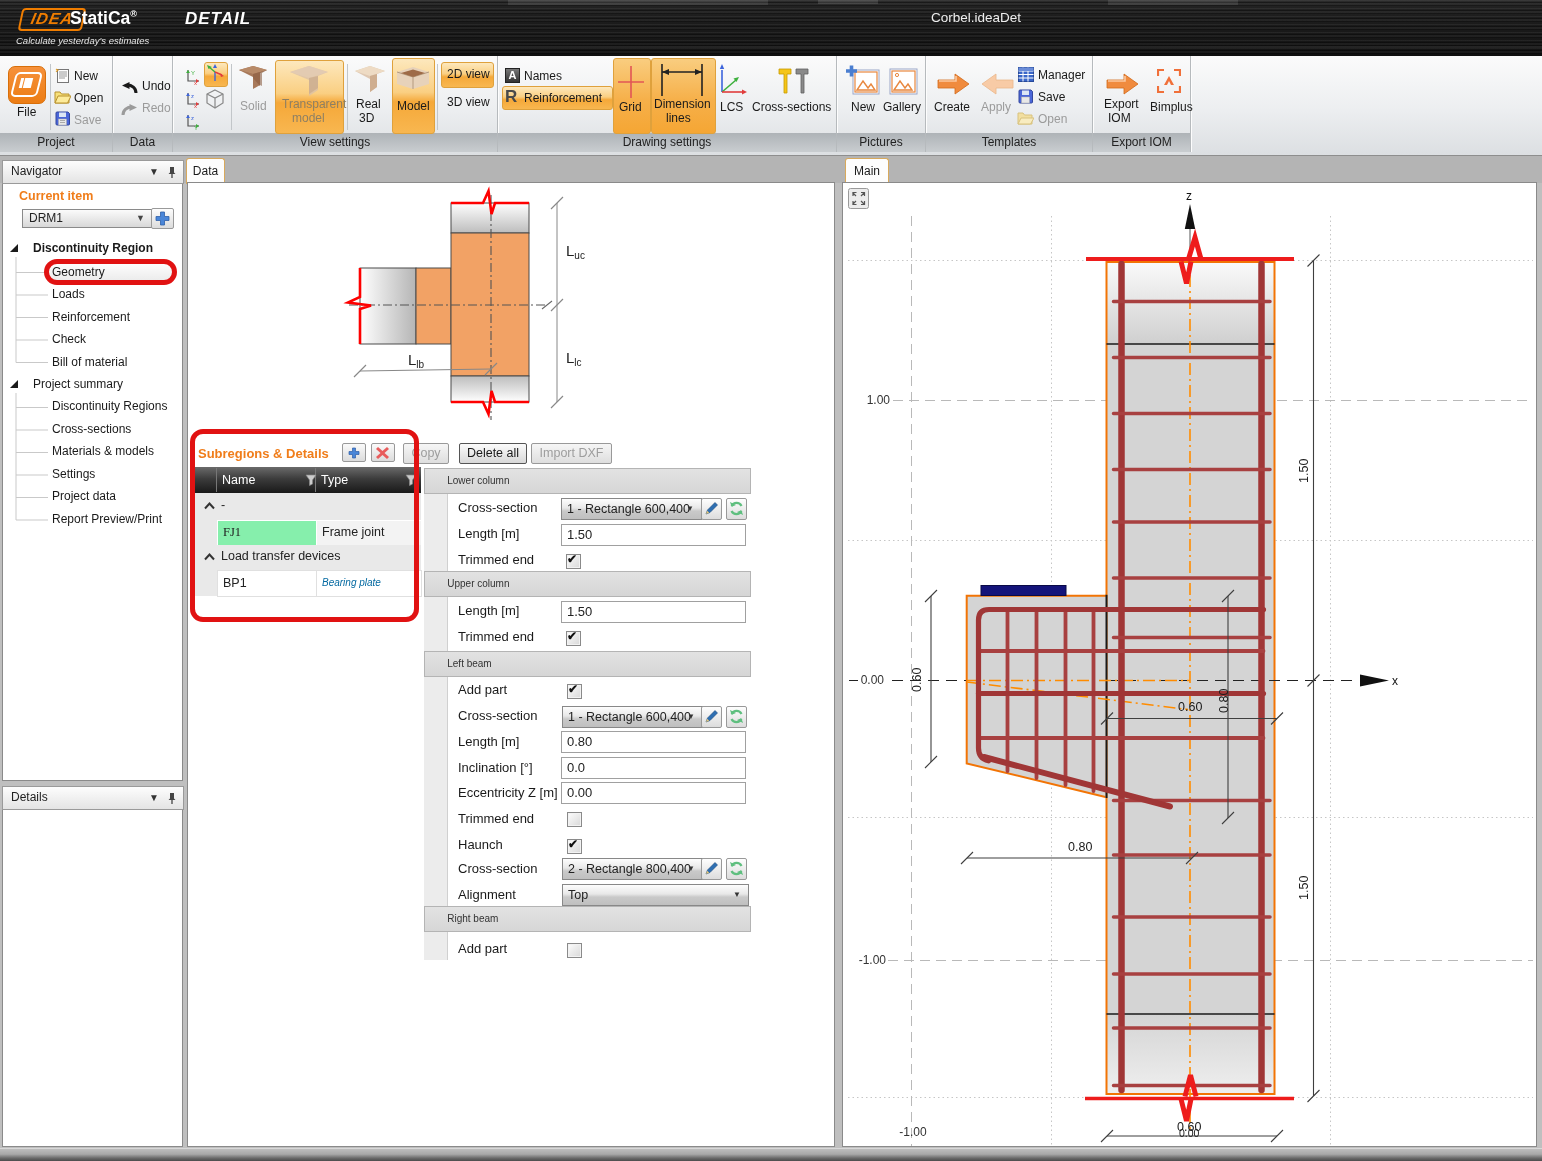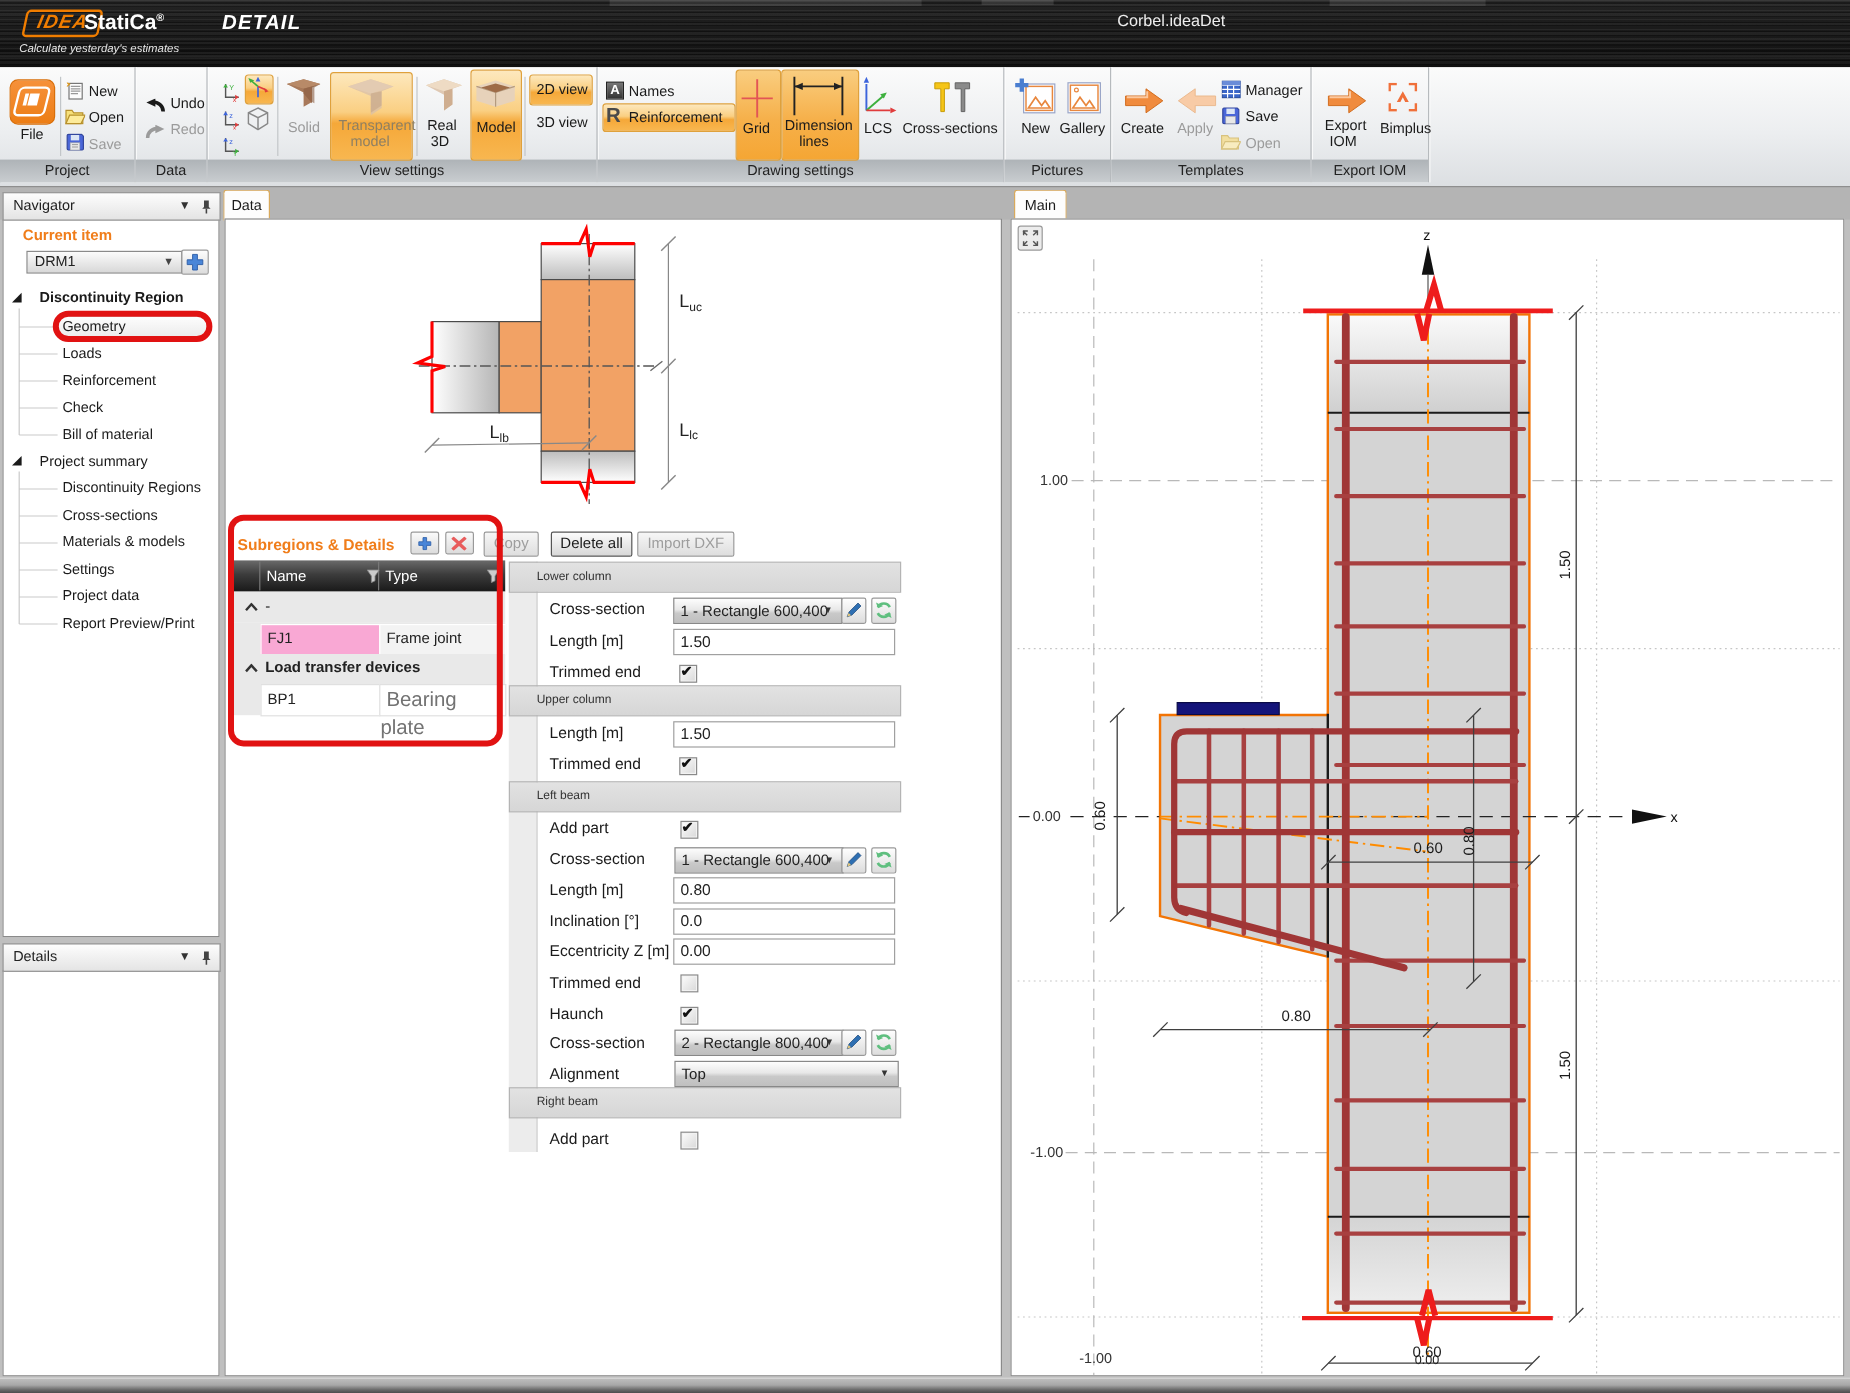--- a/index.html
+++ b/index.html
@@ -394,31 +394,31 @@
   <svg style="left:217px;top:291px;" width="12" height="12" viewBox="0 0 12 12">
         <path d="M1 1h10L7.5 6v4l-3 1.5V6z" fill="#ccc" stroke="#888" stroke-width="0.7"></path>
       </svg>
   <div class="abs" style="left:5px;top:310px;width:228px;height:26px;background:#e9e9e9;color:#222;font-size:12.5px;">
         <svg style="left:11px;top:9px;" width="11" height="8" viewBox="0 0 11 8">
           <path d="M1 6.5L5.5 1.5 10 6.5" fill="none" stroke="#333" stroke-width="2"></path>
         </svg>
         <span style="position:absolute;left:28px;top:5px;">-</span>
       </div>
   <div class="abs" style="left:5px;top:336px;width:228px;height:26px;background:#e9e9e9;"></div>
-  <div class="abs" style="left:29px;top:337px;width:98px;height:24px;background:#f9a8d4;border:1px solid #fff;font-size:12.5px;color:#222;line-height:23px;"><span style="padding-left:5px;">FJ1</span></div>
+  <div class="abs" style="left:29px;top:337px;width:98px;height:24px;background:#86efac;border:1px solid #fff;font-size:12.5px;color:#222;line-height:23px;font-family:Liberation Serif, serif;"><span style="padding-left:5px;">FJ1</span></div>
   <div class="abs" style="left:128px;top:337px;width:104px;height:24px;background:#f3f3f3;border:1px solid #fff;font-size:12.5px;color:#222;line-height:23px;"><span style="padding-left:5px;">Frame joint</span></div>
   <div class="abs" style="left:5px;top:362px;width:228px;height:25px;background:#e9e9e9;color:#222;font-size:12.5px;">
         <svg style="left:11px;top:8px;" width="11" height="8" viewBox="0 0 11 8">
           <path d="M1 6.5L5.5 1.5 10 6.5" fill="none" stroke="#333" stroke-width="2"></path>
         </svg>
-        <span style="position:absolute;left:28px;top:4px;font-weight:bold;">Load transfer devices</span>
+        <span style="position:absolute;left:28px;top:4px;">Load transfer devices</span>
       </div>
   <div class="abs" style="left:5px;top:387px;width:228px;height:26px;background:#e9e9e9;"></div>
   <div class="abs" style="left:29px;top:387px;width:98px;height:25px;background:#fff;border:1px solid #e0e0e0;font-size:12.5px;color:#222;line-height:24px;"><span style="padding-left:5px;">BP1</span></div>
-  <div class="abs" style="left:128px;top:387px;width:104px;height:25px;background:#fff;border:1px solid #e0e0e0;font-size:17px;color:#737373;line-height:24px;"><span style="padding-left:5px;">Bearing plate</span></div>
+  <div class="abs" style="left:128px;top:387px;width:104px;height:25px;background:#fff;border:1px solid #e0e0e0;font-size:10px;color:#0369a1;line-height:24px;font-style:italic;"><span style="padding-left:5px;">Bearing plate</span></div>
 
   <div class="abs" style="left:236px;top:285px;width:325px;height:492px;background:#fff;"></div>
   <div class="abs" style="left:236px;top:285px;width:23px;height:492px;background:#ececec;border-right:1px solid #d0d0d0;"></div>
   <div class="psec" style="top:285px;">&nbsp;&nbsp;&nbsp;&nbsp;&nbsp;&nbsp;&nbsp;&nbsp;Lower column</div>
   <div class="psec" style="top:388px;">&nbsp;&nbsp;&nbsp;&nbsp;&nbsp;&nbsp;&nbsp;&nbsp;Upper column</div>
   <div class="psec" style="top:468px;">&nbsp;&nbsp;&nbsp;&nbsp;&nbsp;&nbsp;&nbsp;&nbsp;Left beam</div>
   <div class="psec" style="top:723px;">&nbsp;&nbsp;&nbsp;&nbsp;&nbsp;&nbsp;&nbsp;&nbsp;Right beam</div>
   <div class="prow" style="top:317px;">Cross-section</div>
   <div class="prow" style="top:343px;">Length [m]</div>
   <div class="prow" style="top:369px;">Trimmed end</div>

